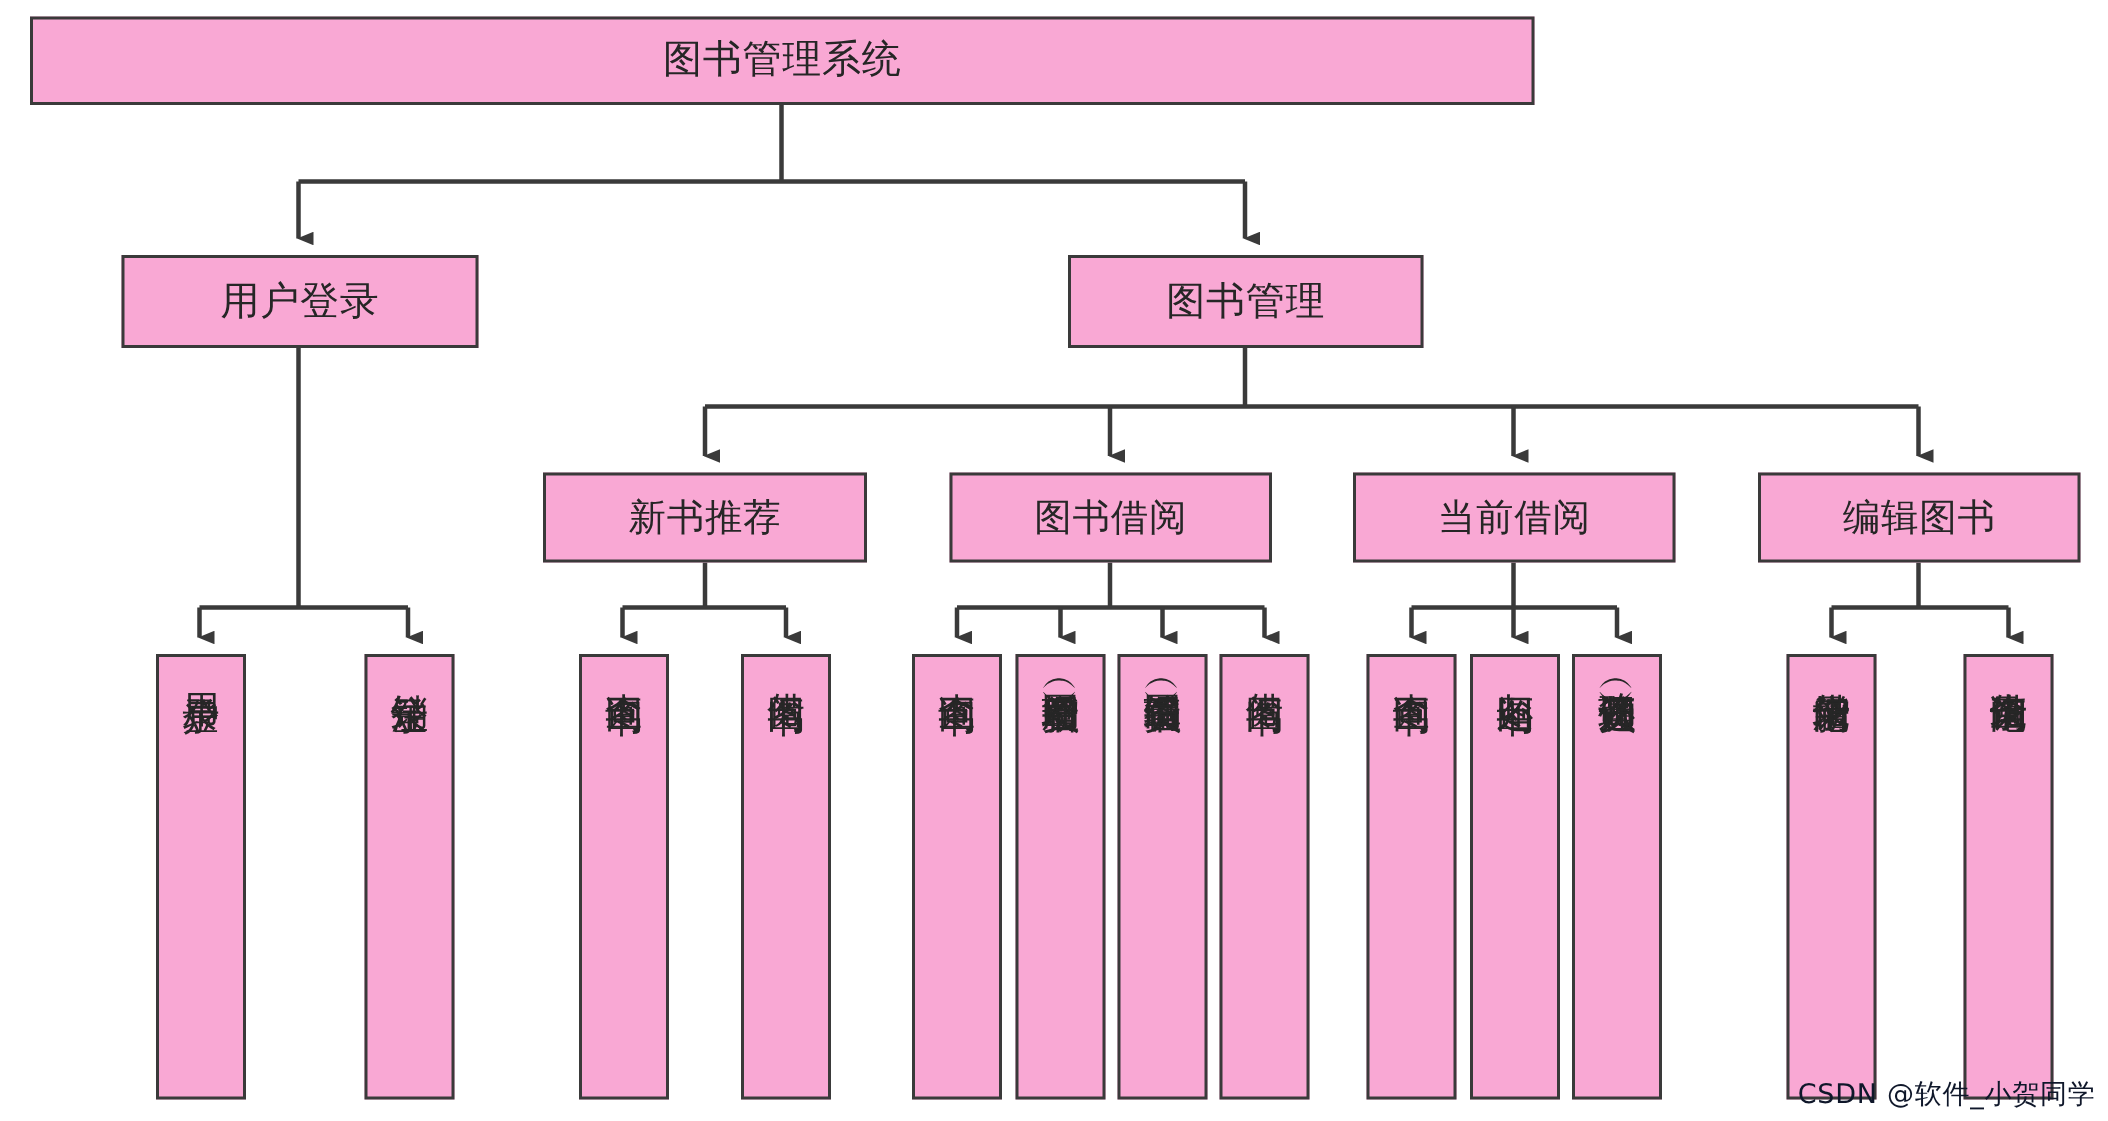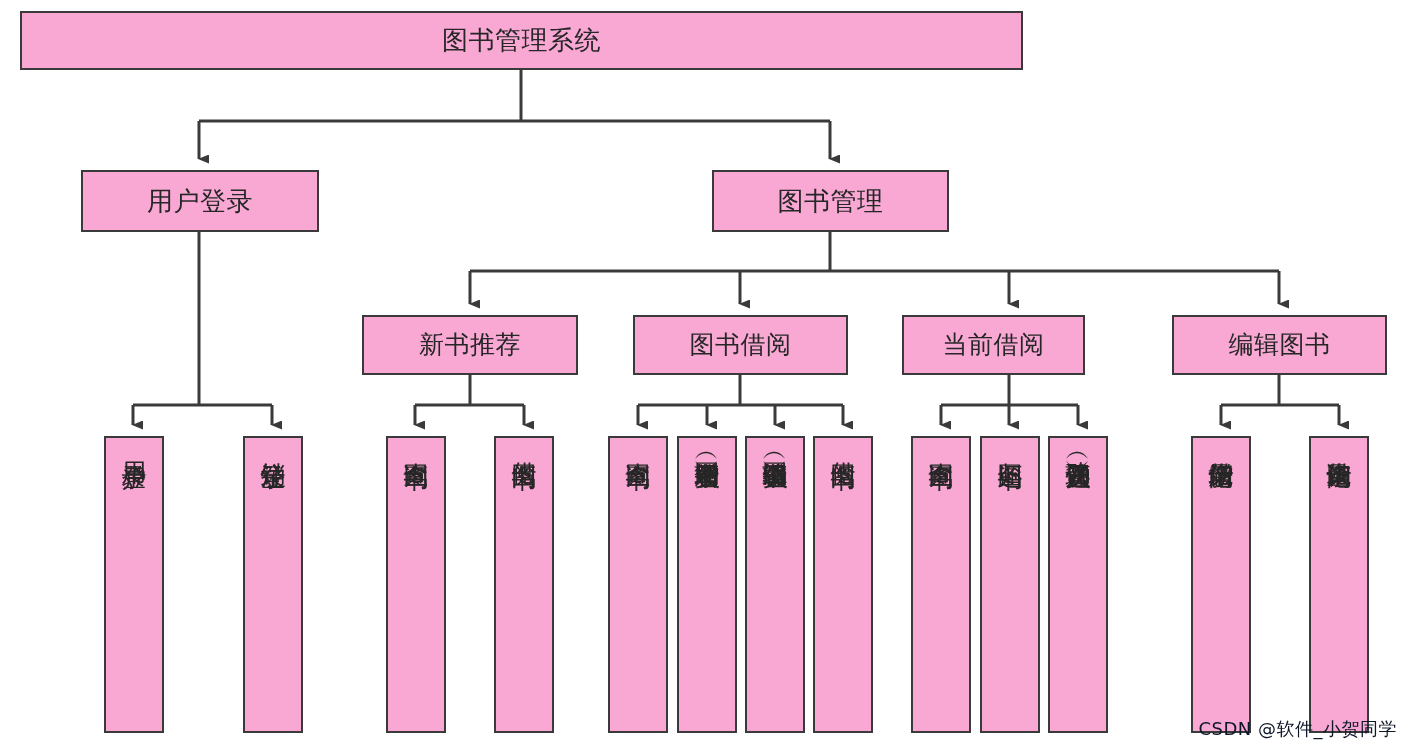--- a/index.html
+++ b/index.html
@@ -141,21 +141,21 @@
   </div>
 
   <div class="node horizontal" style="left:362px; top:315px; width:216px; height:60px;">
     <span class="node-label">新书推荐</span>
   </div>
 
   <div class="node horizontal" style="left:633px; top:315px; width:215px; height:60px;">
     <span class="node-label">图书借阅</span>
   </div>
 
-  <div class="node horizontal" style="left:902px; top:315px; width:183px; height:60px;">
+  <div class="node horizontal" style="left:902px; top:315px; width:215px; height:60px;">
     <span class="node-label">当前借阅</span>
   </div>
 
   <div class="node horizontal" style="left:1172px; top:315px; width:215px; height:60px;">
     <span class="node-label">编辑图书</span>
   </div>
 
   <div class="node leaf" style="left:104px; top:436px; width:60px; height:297px;">
     <span class="node-label">用户登录</span>
   </div>

